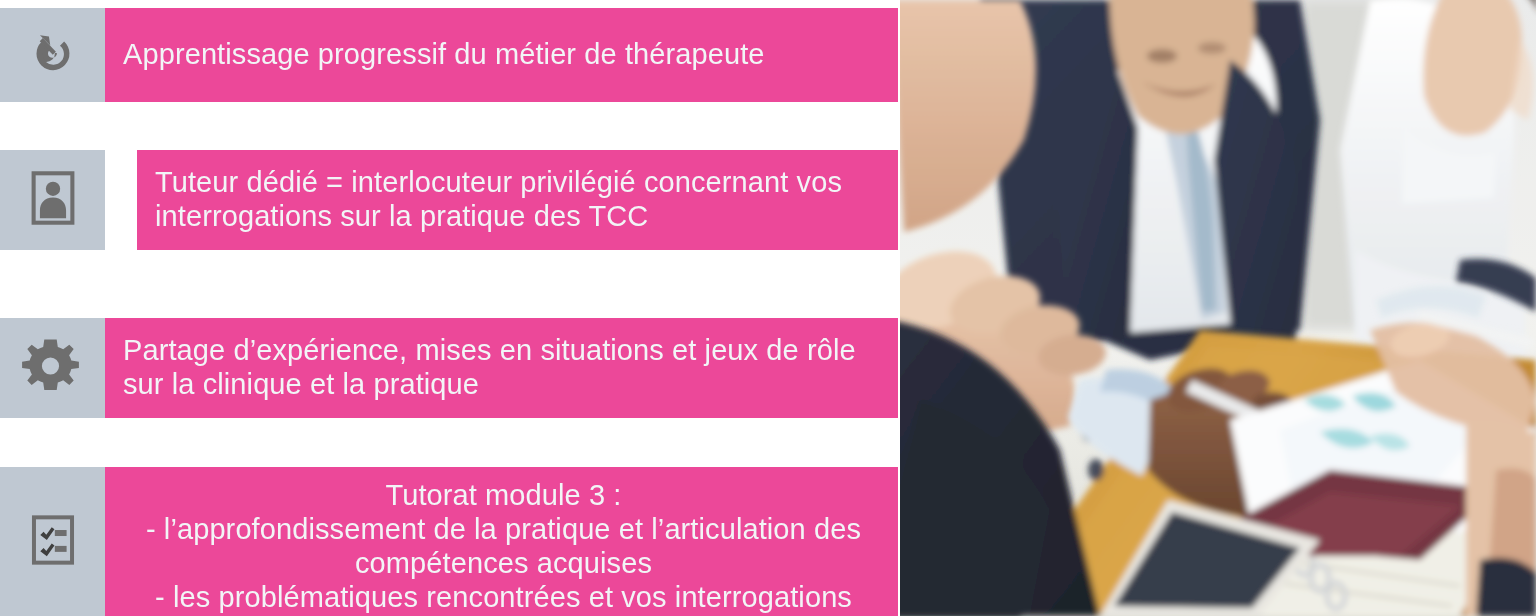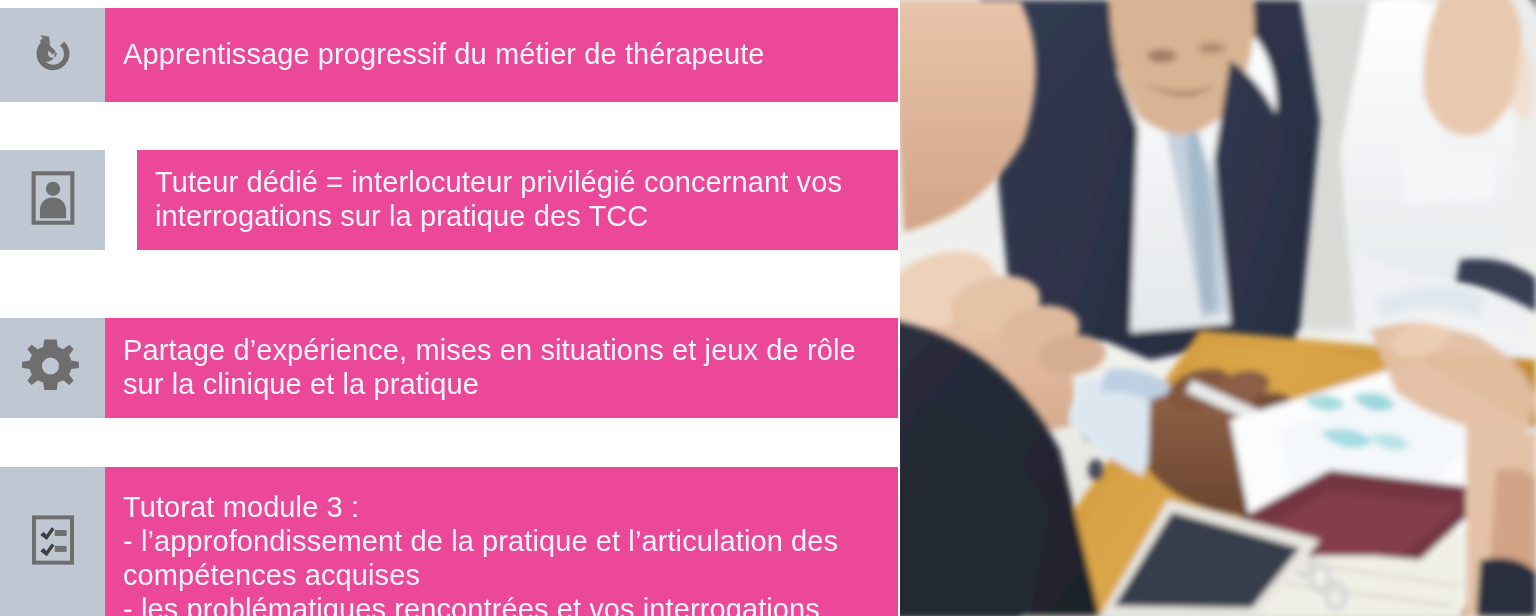--- a/index.html
+++ b/index.html
@@ -60,21 +60,21 @@
     white-space: pre-line;
     font-weight: 400;
   }
 
   
   .row-1 { top: 8px;   height: 94px; }
   .row-2 { top: 150px; height: 100px; gap: 32px; }
   .row-3 { top: 310px; height: 100px; margin-top: 8px; }
   .row-4 { top: 467px; height: 149px; }
 
-  .row-4 .text-cell { align-items: flex-start; padding-top: 24px; }
+  .row-4 .text-cell { align-items: flex-start; padding-top: 12px; text-align: center; }
 
   .svg-icon { display: block; }
 
   
   .photo {
     position: absolute;
     left: 900px;
     top: 0;
     width: 636px;
     height: 616px;

